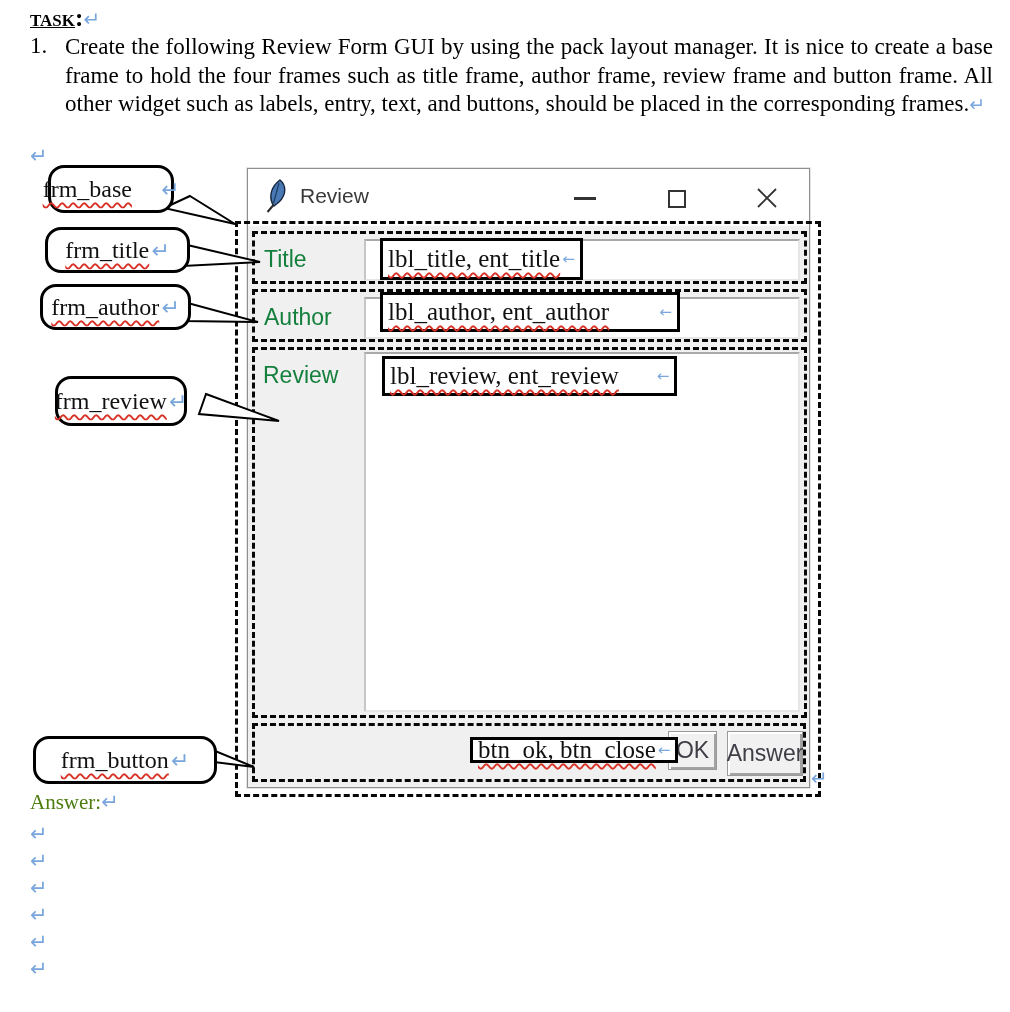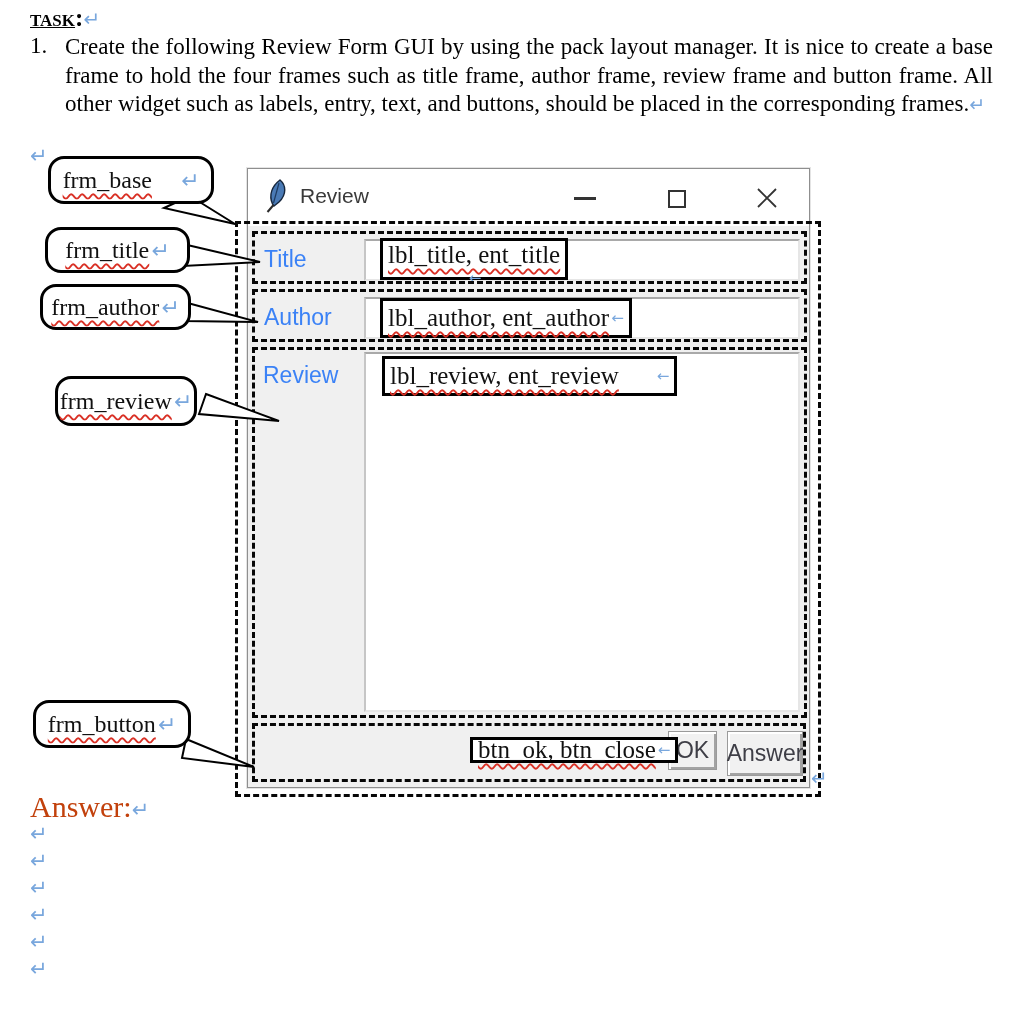--- a/index.html
+++ b/index.html
@@ -10,37 +10,37 @@
   }
   .abs { position:absolute; }
 
   
   .task-heading { font-size:17px; font-weight:bold; text-decoration:underline; color:#000; }
   .task-colon { font-size:25px; font-weight:bold; color:#000; }
   .para-row { display:flex; align-items:flex-start; }
   .para-num { width:35px; font-size:23px; color:#000; flex:0 0 35px; }
   .para-body { flex:1; font-size:23px; line-height:28.5px; color:#000; text-align:justify; text-align-last:left; }
   .mark { font-family:"DejaVu Sans", sans-serif; color:#79a7dd; font-weight:normal; text-decoration:none; }
-  .answer-label { font-size:30px; color:#c2410c; }
+  .answer-label { font-size:21px; color:#4d7c0f; }
 
   
   .wavy {
     text-decoration-line:underline; text-decoration-style:wavy;
     text-decoration-color:#d93025; text-decoration-thickness:2px;
     text-underline-offset:5px;
   }
 
   
   .gui-window { background:#f0f0f0; border:1px solid #8f8f8f; box-shadow:0 0 0 1px #e4e4e4; }
   .titlebar { position:absolute; left:0; top:0; right:0; height:57px; background:#ffffff; }
   .titlebar-text { position:absolute; left:52px; top:15px; font-family:"Liberation Sans", sans-serif; font-size:21px; color:#3a3a3a; }
   .min-glyph { position:absolute; width:22px; height:3px; background:#333; }
   .max-glyph { position:absolute; width:18px; height:18px; border:2px solid #333; background:transparent; }
 
-  .gui-label { position:absolute; font-family:"Liberation Sans", sans-serif; font-size:23px; color:#3b82f6; }
+  .gui-label { position:absolute; font-family:"Liberation Sans", sans-serif; font-size:23px; color:#15803d; }
   .entry { position:absolute; background:#ffffff; border:2px solid #e6e6e6; border-top-color:#a9a9a9; border-left-color:#c6c6c6; }
   .gui-btn {
     position:absolute; background:#f1f1f1; border:1px solid #9a9a9a;
     box-shadow:inset 2px 2px 0 #ffffff, inset -2px -2px 0 #a3a3a3;
     display:flex; align-items:center; justify-content:center;
     font-family:"Liberation Sans", sans-serif; font-size:23px; color:#3e3e46;
   }
 
   
   .dashed { position:absolute; border:3px dashed #070707; background:transparent; }
@@ -112,62 +112,62 @@
   <div class="gui-btn" style="left:727px; top:731px; width:76px; height:45px;">
       <span>Answer</span>
     </div>
 
   <div class="dashed" style="left:235px; top:221px; width:586px; height:576px; z-index:3;"></div>
   <div class="dashed" style="left:252px; top:231px; width:555px; height:53px; z-index:3;"></div>
   <div class="dashed" style="left:252px; top:289px; width:555px; height:53px; z-index:3;"></div>
   <div class="dashed" style="left:252px; top:347px; width:555px; height:371px; z-index:3;"></div>
   <div class="dashed" style="left:252px; top:723px; width:554px; height:59px; z-index:3;"></div>
 
-  <div class="annot" style="left:380px; top:238px; height:42px; z-index:2;flex-direction:column;">
+  <div class="annot" style="left:380px; top:238px; height:42px; z-index:2;">
     <span class="wavy">lbl_title, ent_title</span>
       <span class="mark">←</span>
   </div>
-  <div class="annot" style="left:380px; top:298px; height:40px; z-index:2;">
+  <div class="annot" style="left:380px; top:292px; height:40px; z-index:2;gap:48px;">
     <span class="wavy">lbl_author, ent_author</span>
       <span class="mark">←</span>
   </div>
   <div class="annot" style="left:382px; top:356px; height:40px; z-index:2;gap:36px;">
     <span class="wavy">lbl_review, ent_review</span>
       <span class="mark">←</span>
   </div>
   <div class="annot" style="left:470px; top:737px; height:26px; z-index:2;">
     <span class="wavy">btn_ok, btn_close</span>
       <span class="mark">←</span>
   </div>
 
   <svg class="tails" width="1010" height="1012" viewBox="0 0 1010 1012">
     <polygon points="190,196 235,224 164,208" fill="#fff" stroke="#000" stroke-width="2"></polygon>
     <polygon points="183,244 260,262 183,266" fill="#fff" stroke="#000" stroke-width="2"></polygon>
     <polygon points="184,302 258,322 184,321" fill="#fff" stroke="#000" stroke-width="2"></polygon>
     <polygon points="206,394 279,421 199,414" fill="#fff" stroke="#000" stroke-width="2"></polygon>
     <polygon points="186,739 254,767 182,758" fill="#fff" stroke="#000" stroke-width="2"></polygon>
   </svg>
 
-  <div class="bubble" style="left:48px; top:156px; width:166px; height:48px;gap:27px;">
+  <div class="bubble" style="left:48px; top:165px; width:126px; height:48px;gap:27px;">
     <span class="wavy">frm_base</span>
       <span class="mark">↵</span>
   </div>
   <div class="bubble" style="left:45px; top:227px; width:145px; height:46px;">
     <span class="wavy">frm_title</span>
       <span class="mark">↵</span>
   </div>
   <div class="bubble" style="left:40px; top:284px; width:151px; height:46px;">
     <span class="wavy">frm_author</span>
       <span class="mark">↵</span>
   </div>
-  <div class="bubble" style="left:55px; top:376px; width:142px; height:50px;">
+  <div class="bubble" style="left:55px; top:376px; width:132px; height:50px;">
     <span class="wavy">frm_review</span>
       <span class="mark">↵</span>
   </div>
-  <div class="bubble" style="left:33px; top:700px; width:158px; height:48px;">
+  <div class="bubble" style="left:33px; top:736px; width:184px; height:48px;">
     <span class="wavy">frm_button</span>
       <span class="mark">↵</span>
   </div>
 
   <div class="abs mark" style="left:811px; top:766px; font-size:20px; z-index:6;">↵</div>
 
   <div class="abs" style="left:30px; top:790px;">
     <span class="answer-label">Answer:</span><span class="mark" style="font-size:21px;">↵</span>
   </div>
 

